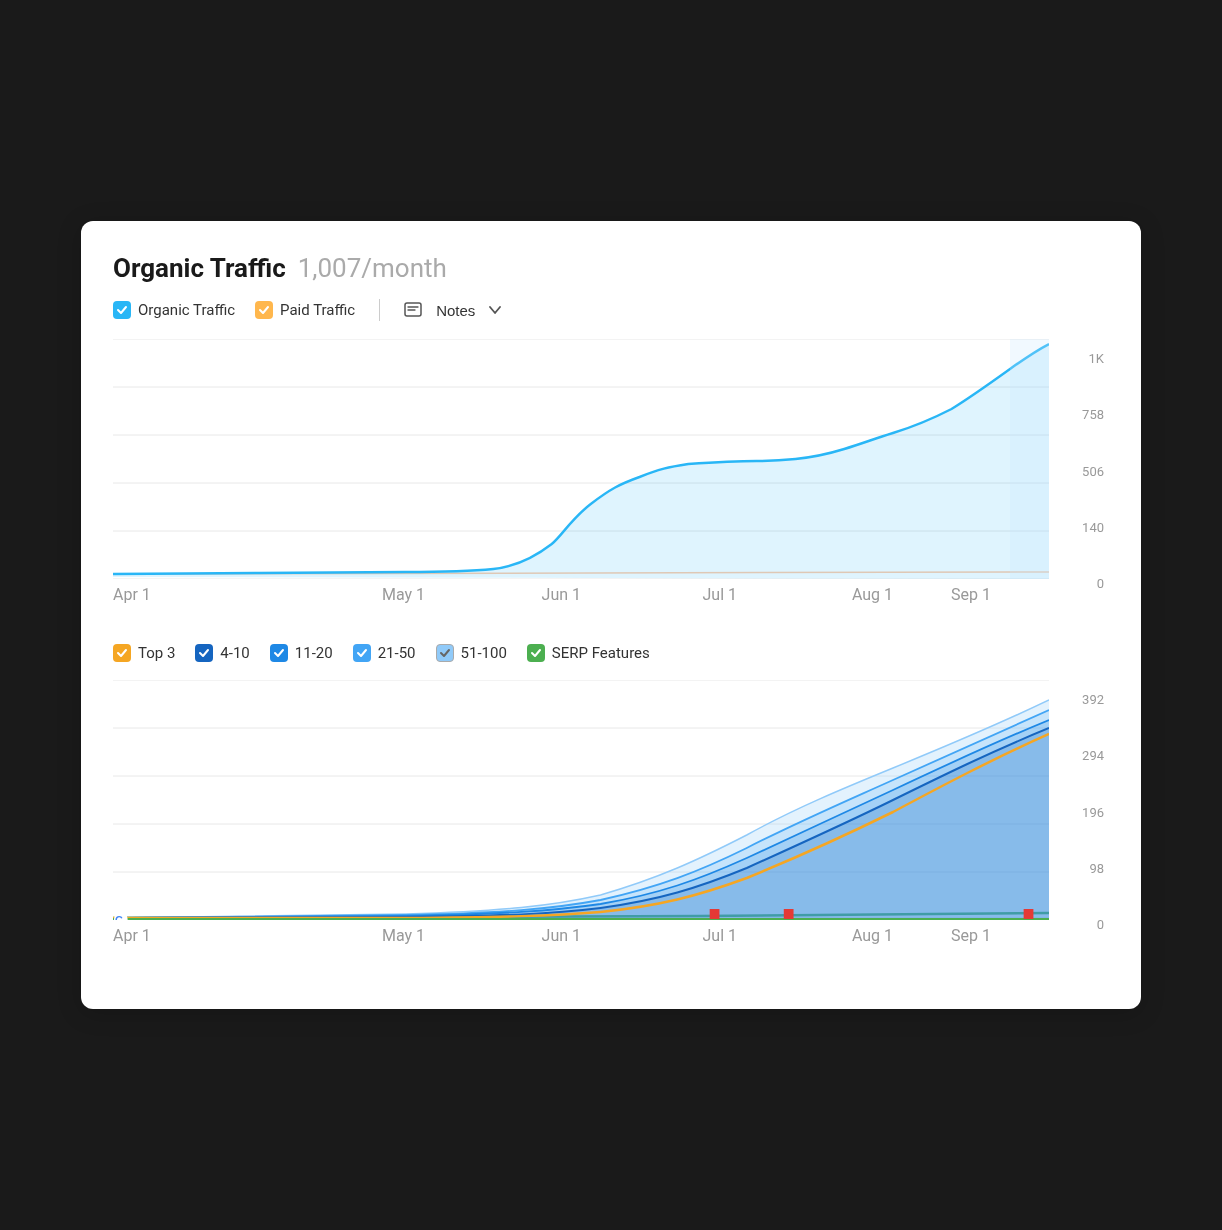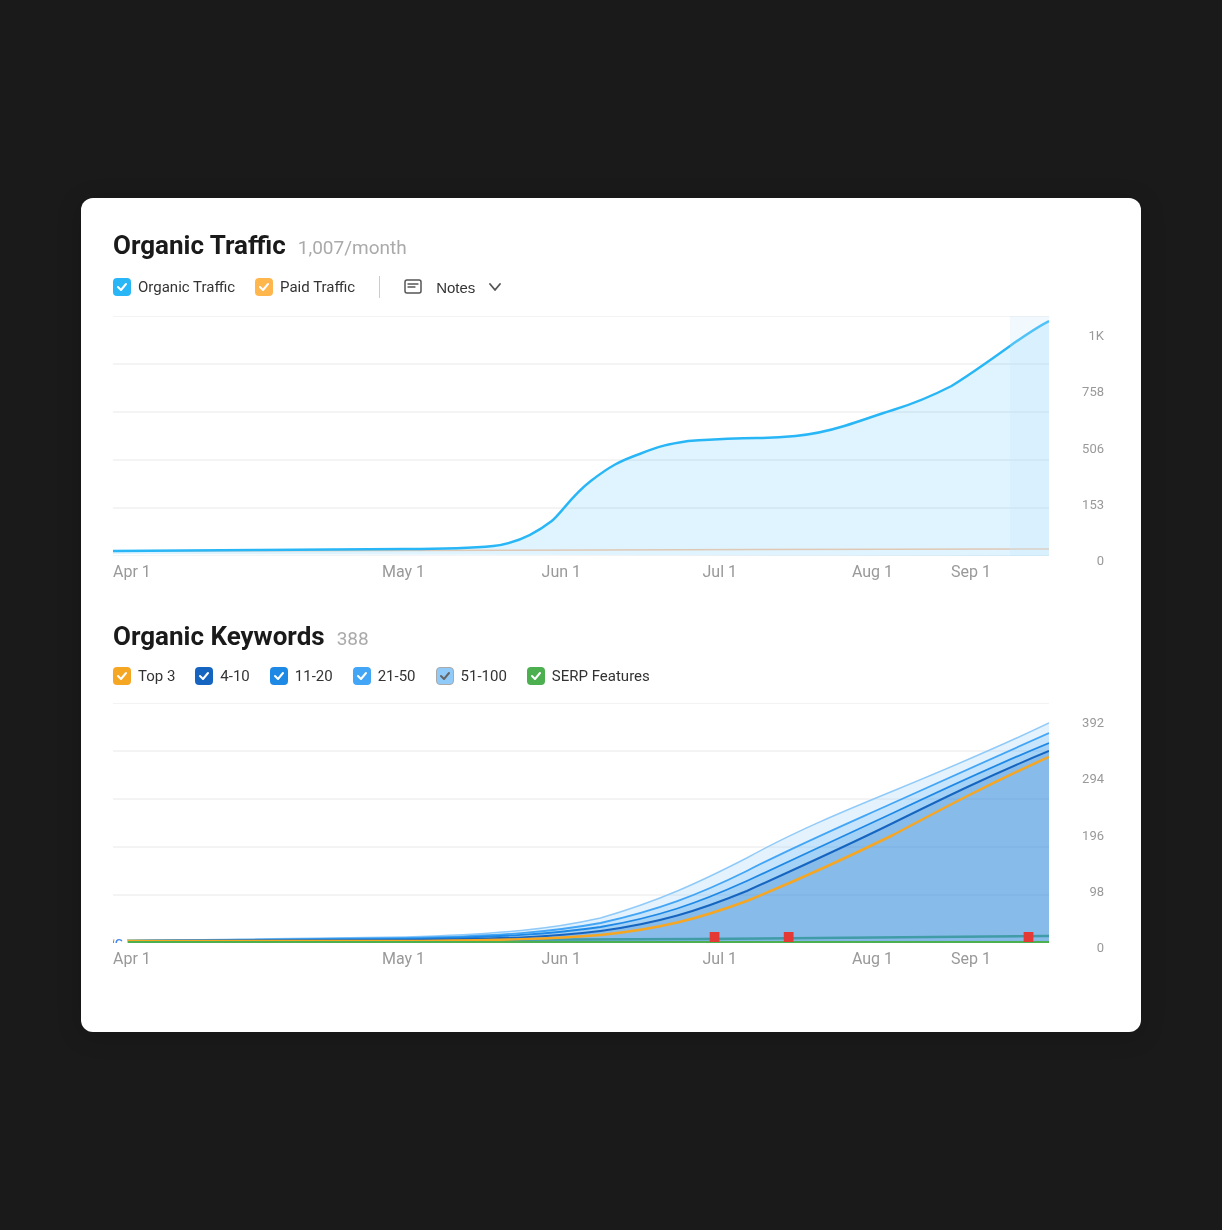--- a/index.html
+++ b/index.html
@@ -22,21 +22,21 @@
     .section-title {
       font-size: 26px;
       font-weight: 700;
       color: #1a1a1a;
       display: flex;
       align-items: baseline;
       gap: 12px;
       margin-bottom: 16px;
     }
     .section-title .subtitle {
-      font-size: 19px;
+      font-size: 26px;
       font-weight: 400;
       color: #aaa;
     }
     .legend {
       display: flex;
       align-items: center;
       gap: 20px;
       margin-bottom: 18px;
       flex-wrap: wrap;
     }
@@ -169,40 +169,36 @@
           <path d="M0,238 L0,235 C50,235 100,234 150,234 C200,234 250,233 300,233 C330,233 360,233 390,230 C410,228 430,220 450,205 C460,197 470,180 490,165 C510,150 520,145 540,138 C560,130 570,128 590,125 C620,123 640,122 660,122 C680,122 690,121 700,120 C720,118 730,116 750,110 C770,104 780,100 800,94 C820,88 840,80 860,70 C880,58 900,44 920,30 C940,16 950,10 960,5 L960,240 Z" fill="rgba(41,182,246,0.15)" stroke="none"></path>
 
           <path d="M0,235 C50,235 100,234 150,234 C200,234 250,233 300,233 C330,233 360,233 390,230 C410,228 430,220 450,205 C460,197 470,180 490,165 C510,150 520,145 540,138 C560,130 570,128 590,125 C620,123 640,122 660,122 C680,122 690,121 700,120 C720,118 730,116 750,110 C770,104 780,100 800,94 C820,88 840,80 860,70 C880,58 900,44 920,30 C940,16 950,10 960,5" fill="none" stroke="#29b6f6" stroke-width="2.5"></path>
 
           <rect x="920" y="0" width="40" height="240" fill="rgba(200,230,255,0.25)"></rect>
         </svg>
         <div class="y-axis-labels">
           <span>1K</span>
           <span>758</span>
           <span>506</span>
-          <span>153</span>
+          <span>140</span>
           <span>0</span>
         </div>
       </div>
       <div class="x-axis-labels">
         <span class="x-label">Apr 1</span>
         <span class="x-label">May 1</span>
         <span class="x-label">Jun 1</span>
         <span class="x-label">Jul 1</span>
         <span class="x-label">Aug 1</span>
         <span class="x-label">Sep 1</span>
       </div>
     </div>
   </div>
 
   <div class="section">
-    <div class="section-title">
-      <span>Organic Keywords</span>
-      <span class="subtitle">388</span>
-    </div>
     <div class="legend">
       <div class="legend-item">
         <div class="checkbox" style="background:#f5a623;">
           <svg viewBox="0 0 12 12" fill="none">
               <polyline points="2,6 5,9 10,3" stroke="white" stroke-width="2" stroke-linecap="round" stroke-linejoin="round"></polyline>
             </svg>
         </div>
         <span>Top 3</span>
       </div>
       <div class="legend-item">

